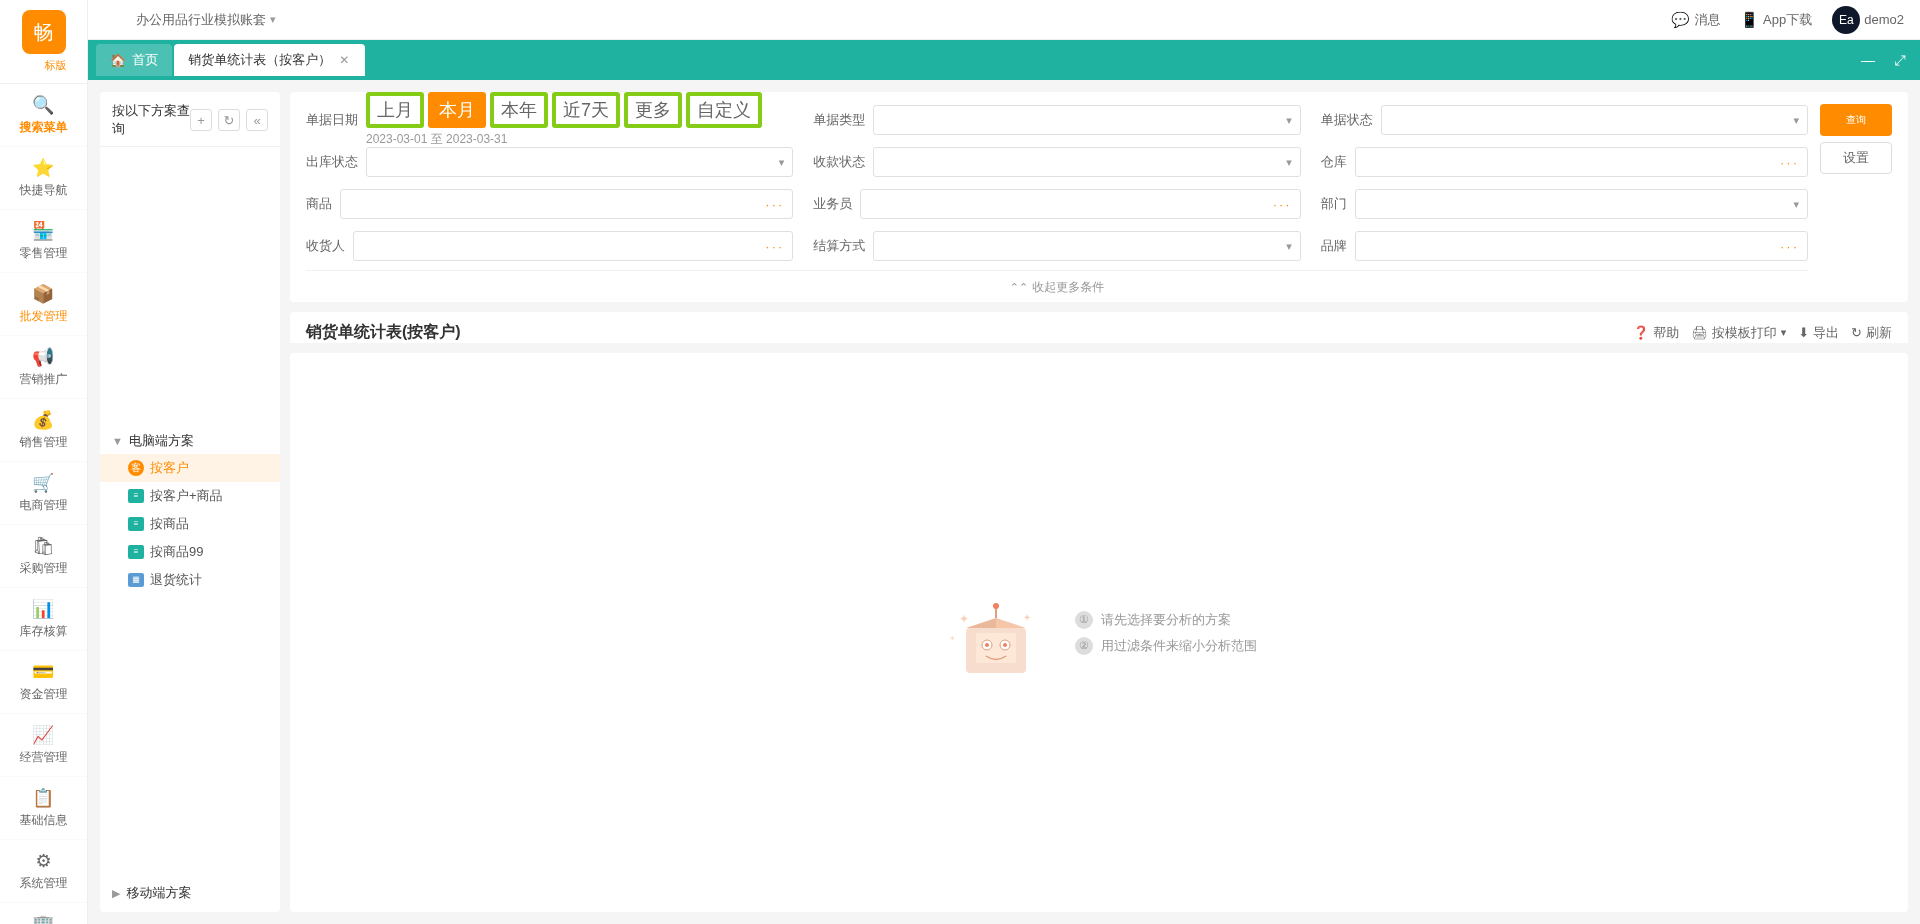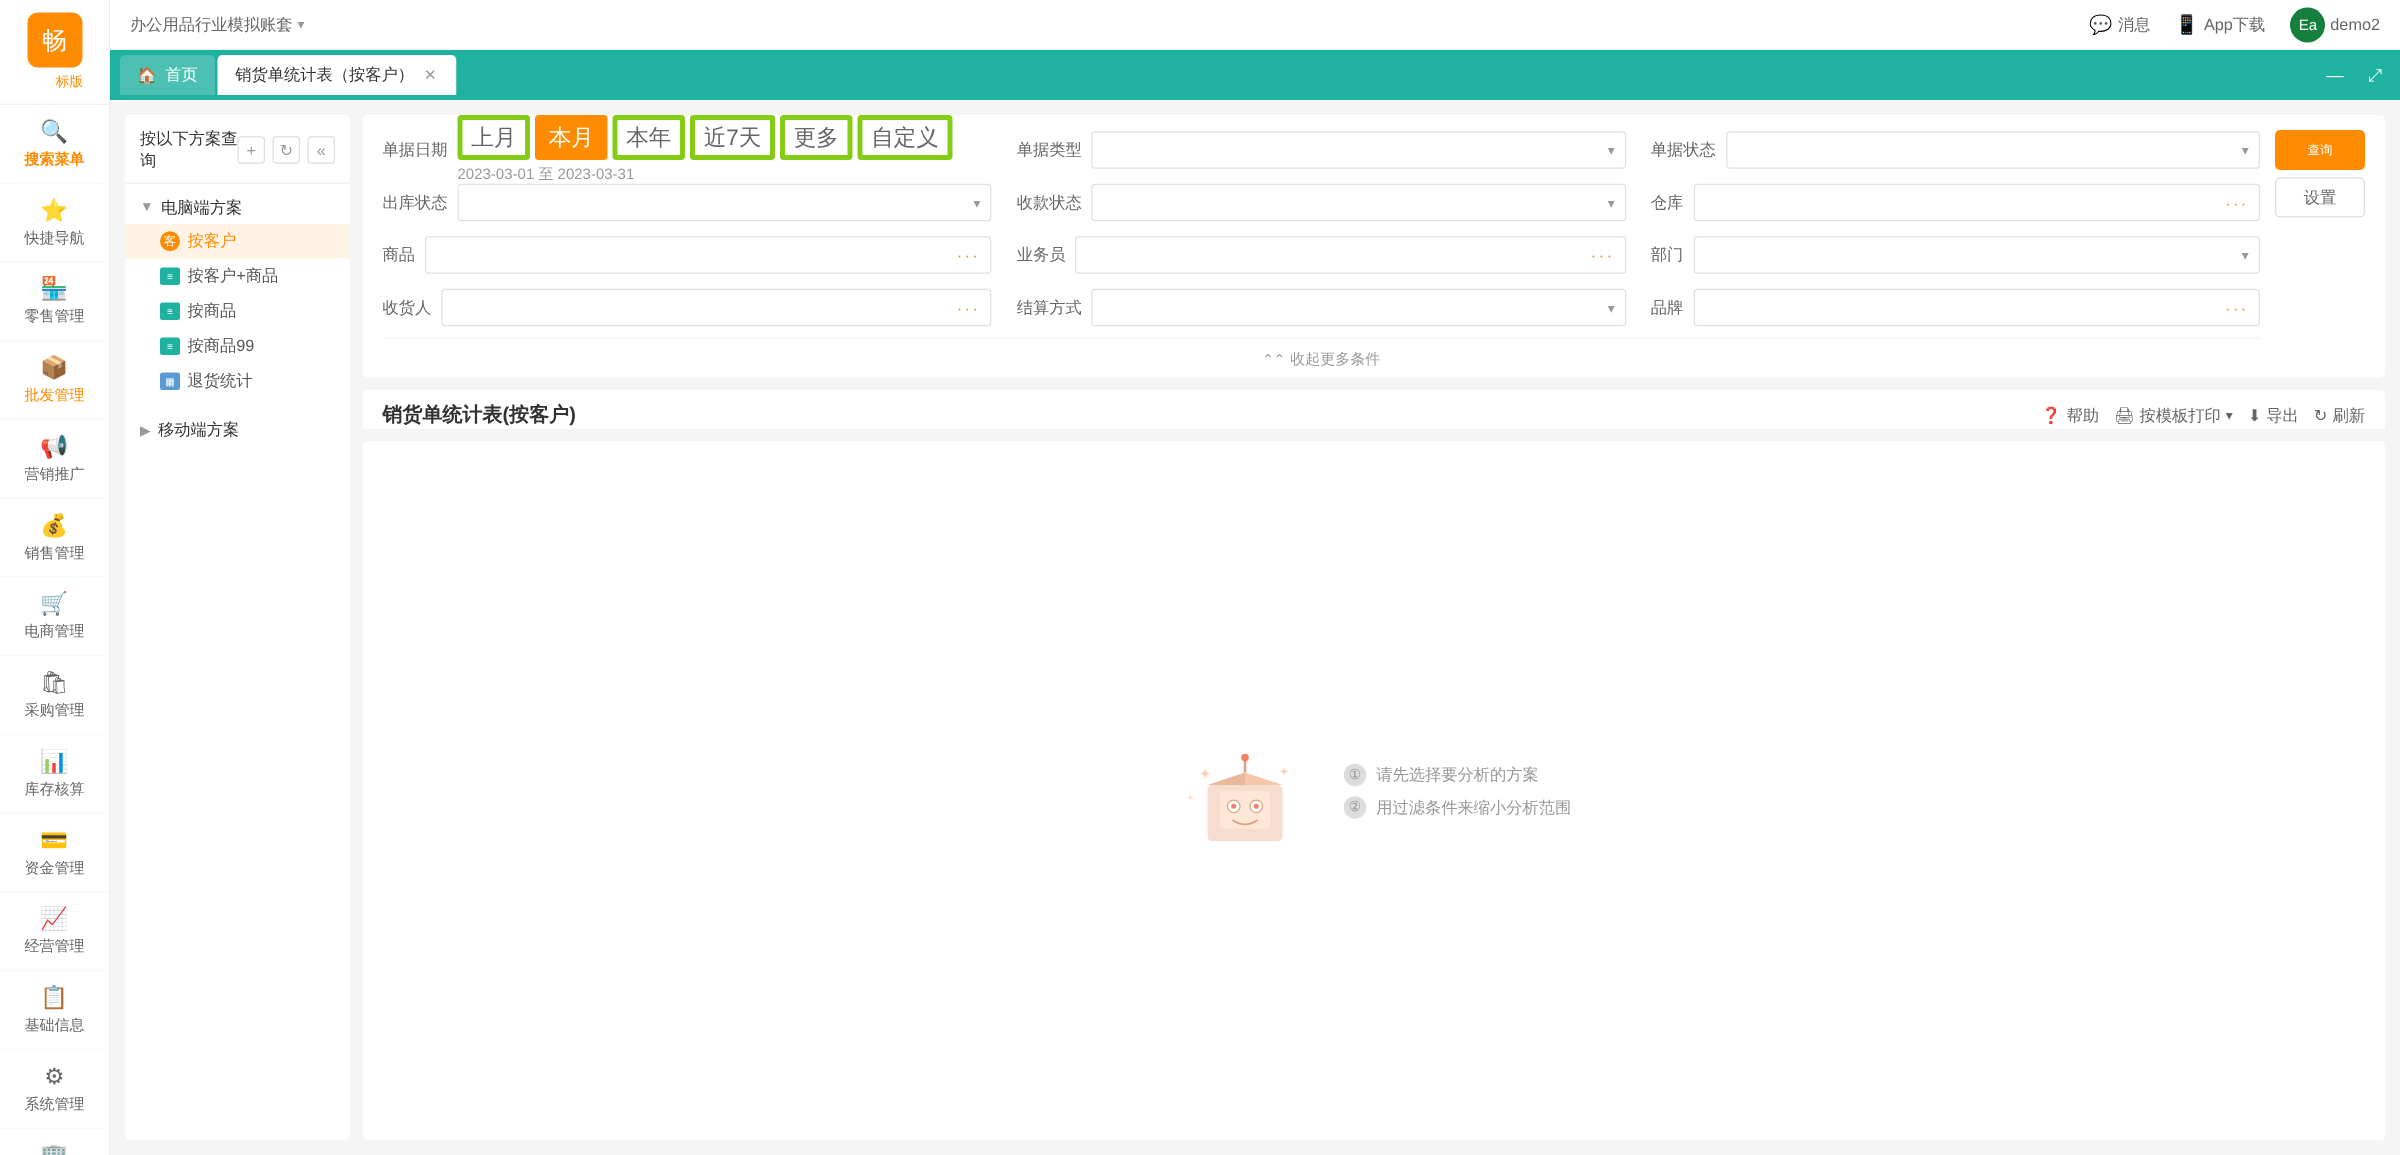--- a/index.html
+++ b/index.html
@@ -73,20 +73,21 @@
       padding: 0 16px;
       justify-content: space-between;
       flex-shrink: 0;
     }
     .header-left {
       display: flex;
       align-items: flex-start;
       gap: 8px;
       color: #666;
       font-size: 13px;
+      margin-left: 32px;
     }
     .header-dropdown {
       display: flex;
       align-items: center;
       gap: 4px;
       cursor: pointer;
     }
     .header-right {
       display: flex;
       align-items: center;
@@ -97,21 +98,21 @@
     .header-right-item {
       display: flex;
       align-items: center;
       gap: 4px;
       cursor: pointer;
     }
     .avatar {
       width: 28px;
       height: 28px;
       border-radius: 50%;
-      background: #15803d;
+      background: #0f172a;
       display: flex;
       align-items: center;
       justify-content: center;
       color: white;
       font-size: 12px;
     }
 
     
     .tab-bar {
       height: 40px;
@@ -240,20 +241,21 @@
 
     
     .left-panel {
       width: 180px;
       background: #fff;
       border-radius: 4px;
       flex-shrink: 0;
       display: flex;
       flex-direction: column;
       overflow: hidden;
+      justify-content: space-between;
     }
     .left-panel-header {
       padding: 10px 12px 8px;
       display: flex;
       align-items: center;
       justify-content: space-between;
       border-bottom: 1px solid #f0f0f0;
       flex-shrink: 0;
     }
     .left-panel-title {

